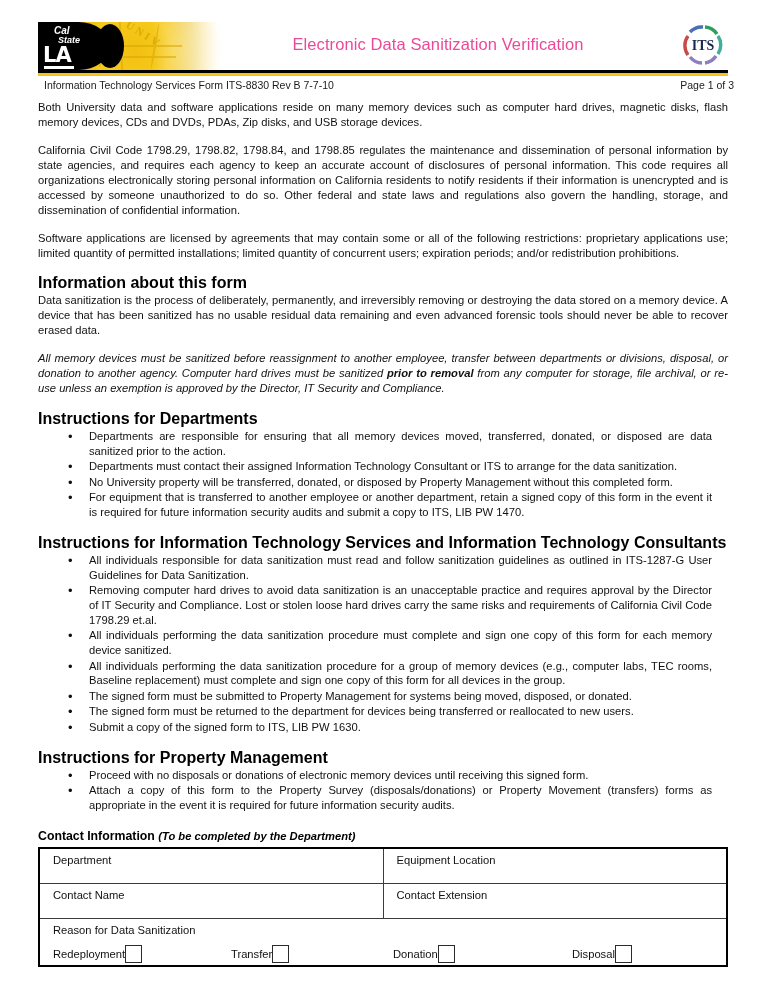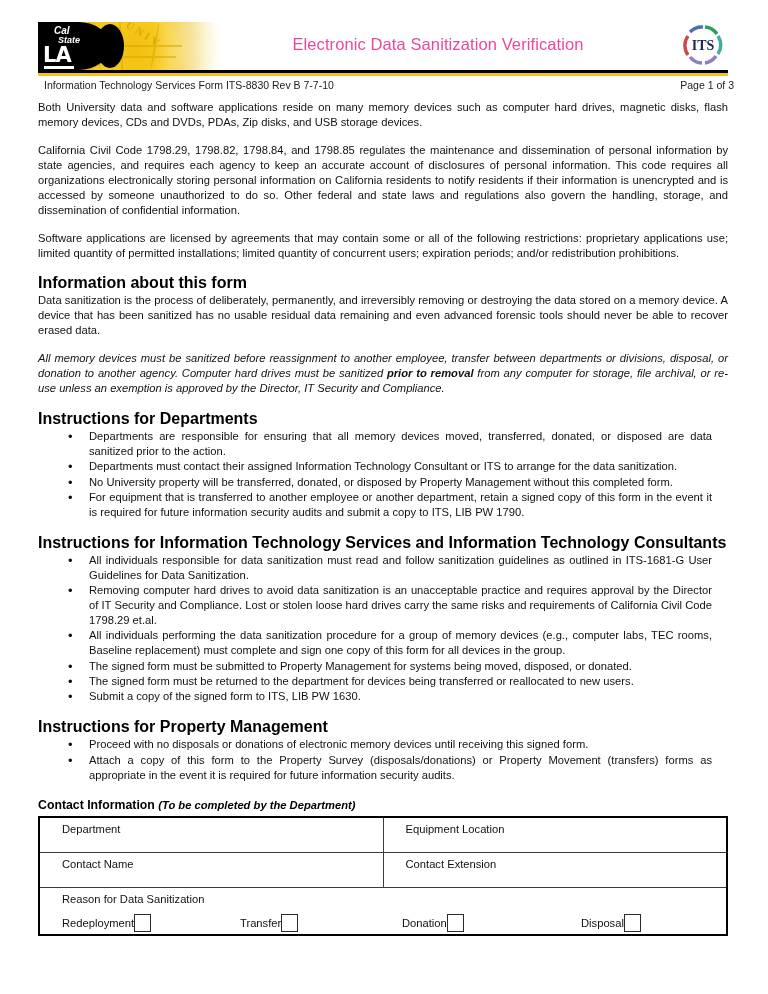--- a/index.html
+++ b/index.html
@@ -257,21 +257,21 @@
     width: 690px;
     border-collapse: collapse;
     border: 2px solid #000000;
     table-layout: fixed;
   }
   table.contact td {
     border: 1px solid #3c3c3c;
     font-size: 11.2px;
     color: #111111;
     vertical-align: top;
-    padding: 5px 0 0 22px;
+    padding: 5px 0 0 13px;
     height: 29px;
   }
   td.reasoncell {
     height: 54px;
     padding-bottom: 4px;
   }
   .reason-label {
     display: block;
     margin-bottom: 9px;
   }
@@ -356,27 +356,28 @@
 
     <h2 class="section">Information about this form</h2>
     <p class="body">Data sanitization is the process of deliberately, permanently, and irreversibly removing or destroying the data stored on a memory device.  A device that has been sanitized has no usable residual data remaining and even advanced forensic tools should never be able to recover erased data.</p>
     <p class="body ital"><span>All memory devices must be sanitized before reassignment to another employee, transfer between departments or divisions, disposal, or donation to another agency.  Computer hard drives must be sanitized </span><b>prior to removal</b><span> from any computer for storage, file archival, or re-use unless an exemption is approved by the Director, IT Security and Compliance.</span></p>
 
     <h2 class="section spaced">Instructions for Departments</h2>
     <ul class="bullets">
       <li>Departments are responsible for ensuring that all memory devices moved, transferred, donated, or disposed are data sanitized prior to the action.</li>
       <li>Departments must contact their assigned Information Technology Consultant or ITS to arrange for the data sanitization.</li>
       <li>No University property will be transferred, donated, or disposed by Property Management without this completed form.</li>
-      <li>For equipment that is transferred to another employee or another department, retain a signed copy of this form in the event it is required for future information security audits and submit a copy to ITS, LIB PW 1790.</li>
+      <li>For equipment that is transferred to another employee or another department, retain a signed copy of this form in the event it is required for future information security audits and submit a copy to ITS, LIB PW 1470.</li>
     </ul>
 
     <h2 class="section spaced">Instructions for Information Technology Services and Information Technology Consultants</h2>
     <ul class="bullets">
-      <li>All individuals responsible for data sanitization must read and follow sanitization guidelines as outlined in ITS-1681-G User Guidelines for Data Sanitization.</li>
+      <li>All individuals responsible for data sanitization must read and follow sanitization guidelines as outlined in ITS-1287-G User Guidelines for Data Sanitization.</li>
       <li>Removing computer hard drives to avoid data sanitization is an unacceptable practice and requires approval by the Director of IT Security and Compliance.  Lost or stolen loose hard drives carry the same risks and requirements of California Civil Code 1798.29 et.al.</li>
+      <li>All individuals performing the data sanitization procedure must complete and sign one copy of this form for each memory device sanitized.</li>
       <li>All individuals performing the data sanitization procedure for a group of memory devices (e.g., computer labs, TEC rooms, Baseline replacement) must complete and sign one copy of this form for all devices in the group.</li>
       <li>The signed form must be submitted to Property Management for systems being moved, disposed, or donated.</li>
       <li>The signed form must be returned to the department for devices being transferred or reallocated to new users.</li>
       <li>Submit a copy of the signed form to ITS, LIB PW 1630.</li>
     </ul>
 
     <h2 class="section spaced">Instructions for Property Management</h2>
     <ul class="bullets">
       <li>Proceed with no disposals or donations of electronic memory devices until receiving this signed form.</li>
       <li>Attach a copy of this form to the Property Survey (disposals/donations) or Property Movement (transfers) forms as appropriate in the event it is required for future information security audits.</li>

